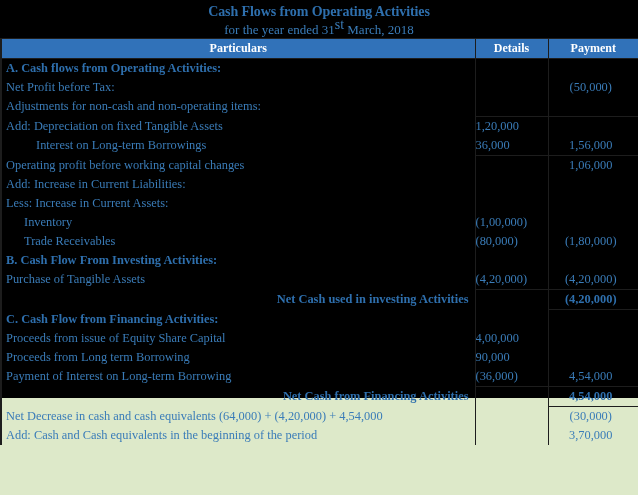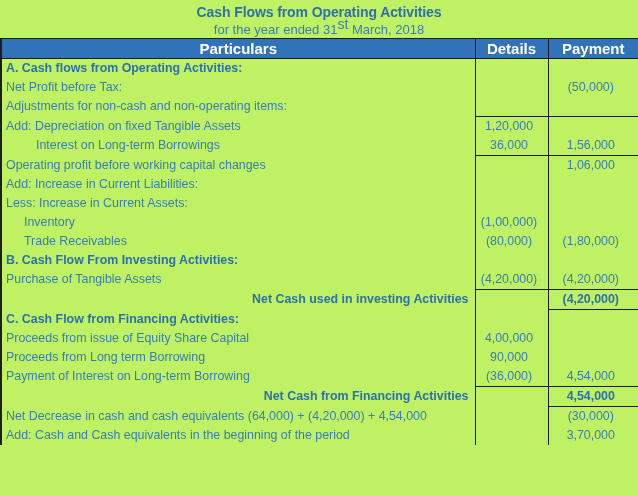--- a/index.html
+++ b/index.html
@@ -9,24 +9,25 @@
   body {
     width: 638px;
     height: 495px;
     background: #dde9c9;
     font-family: "Liberation Sans", sans-serif;
     color: #3a7cb8;
     overflow: hidden;
   }
   #sheet {
     width: 638px;
-    height: 495px;
+    height: 398px;
     box-sizing: border-box;
-    background: #bef264;
+    background: #000000;
     position: relative;
+    font-family: Liberation Serif, serif;
   }
   
   .title-block {
     width: 638px;
     box-sizing: border-box;
     text-align: center;
     padding-top: 3px;
   }
   .title-main {
     font-size: 14px;
@@ -55,21 +56,21 @@
     font-size: 12.4px;
   }
   table.cf col.c-part  { width: 474px; }
   table.cf col.c-det   { width: 73px; }
   table.cf col.c-amt   { width: 91px; }
 
   thead th {
     background: #3172b9;
     color: #ffffff;
     font-weight: bold;
-    font-size: 15px;
+    font-size: 12px;
     height: 19px;
     line-height: 19px;
     padding: 0;
     text-align: center;
     border-left: 1px solid #1d1d1d;
     border-right: 1px solid #1d1d1d;
     border-top: 1px solid #1d1d1d;
     border-bottom: 1px solid #1d1d1d;
   }
   thead th.h-part { border-left: 2px solid #1d1d1d; }
@@ -88,21 +89,21 @@
     border-bottom: 0;
     color: #3a7cb8;
   }
   tbody td.part {
     border-left: 2px solid #1d1d1d;
     border-right: 1px solid #1d1d1d;
     padding-left: 4px;
     text-align: left;
   }
   tbody td.det {
-    text-align: center;
+    text-align: left;
     padding-right: 5px;
   }
   tbody td.amt {
     text-align: center;
     padding-right: 5px;
     border-right: 2px solid #b91c1c;
   }
   
   .b      { font-weight: bold; color: #2e6fad; margin-top: 43px; }
   .right  { text-align: right !important; padding-right: 6px !important; }

